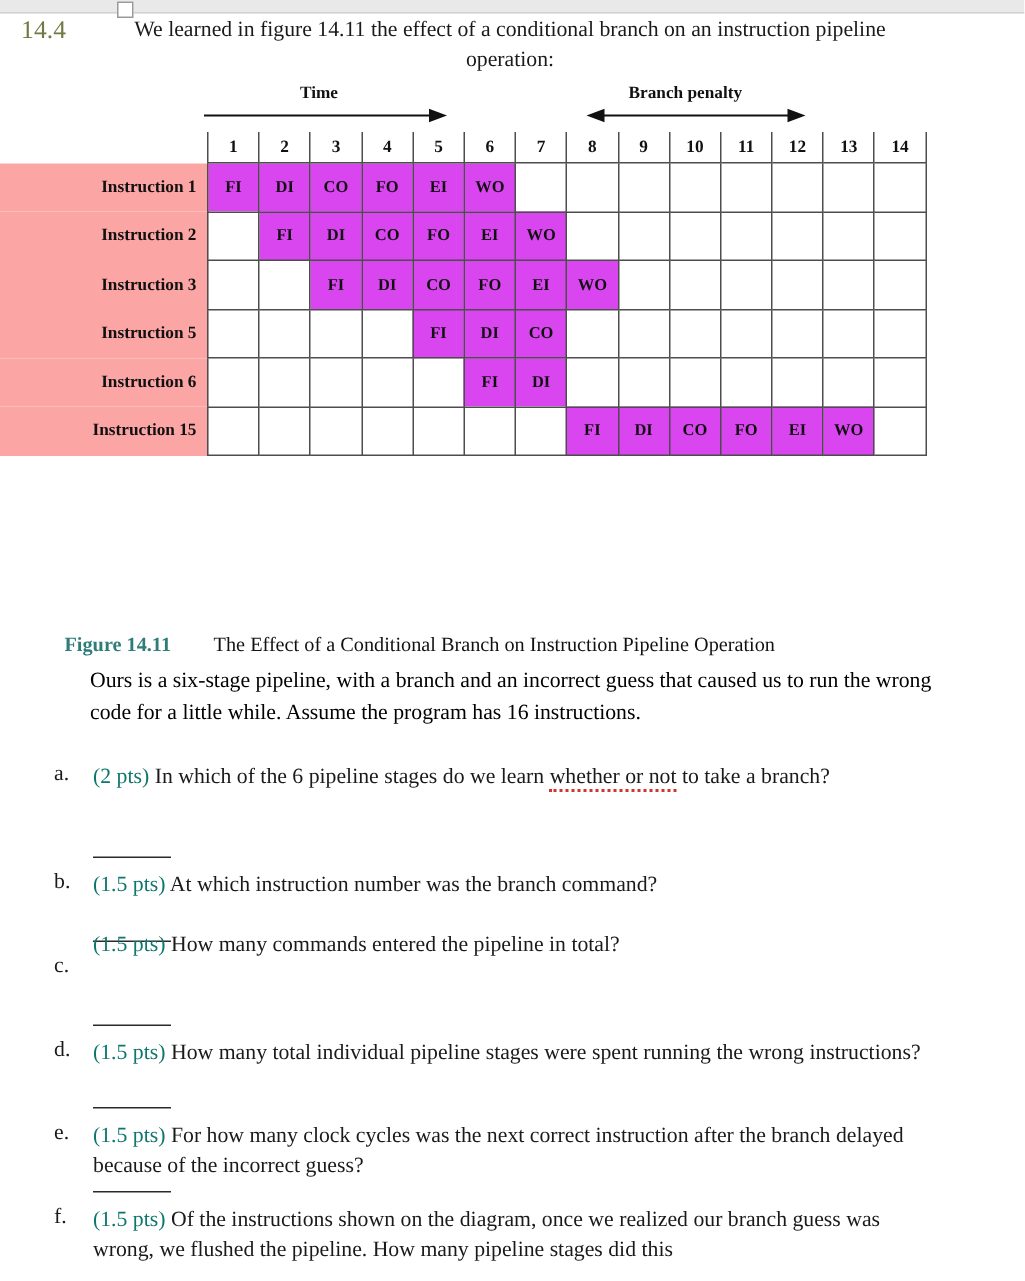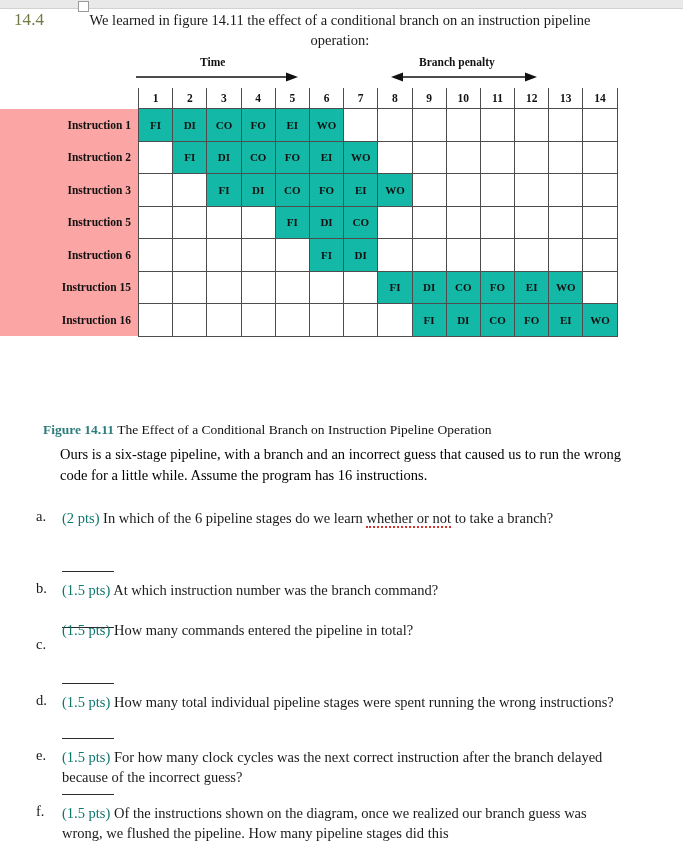--- a/index.html
+++ b/index.html
@@ -112,36 +112,37 @@
     border: 1px solid #4d4d4d;
     text-align: center;
     vertical-align: middle;
     font-size: 11px;
     font-weight: bold;
     color: #111;
     background: #ffffff;
     padding: 0;
   }
   table.pipeline td.cell.filled {
-    background: #14b8a6;
+    background: #d946ef;
   }
 
   
   #fig-caption {
     position: absolute;
     left: 43px; top: 422px;
     font-size: 13.5px;
     width: 600px;
   }
   #fig-caption .fig-label {
     font-weight: bold;
     color: #2e7d7a;
   }
   #fig-caption .fig-title {
     color: #111;
+    margin-left: 25px;
   }
 
   
   #fig-body {
     position: absolute;
     left: 60px; top: 444px;
     width: 562px;
     font-size: 14.5px;
     line-height: 21px;
     color: #000000;
@@ -325,37 +326,20 @@
           <td class="cell"></td>
           <td class="cell"></td>
           <td class="cell filled">FI</td>
           <td class="cell filled">DI</td>
           <td class="cell filled">CO</td>
           <td class="cell filled">FO</td>
           <td class="cell filled">EI</td>
           <td class="cell filled">WO</td>
           <td class="cell"></td>
         </tr>
-        <tr>
-          <td class="rowlabel">Instruction 16</td>
-          <td class="cell"></td>
-          <td class="cell"></td>
-          <td class="cell"></td>
-          <td class="cell"></td>
-          <td class="cell"></td>
-          <td class="cell"></td>
-          <td class="cell"></td>
-          <td class="cell"></td>
-          <td class="cell filled">FI</td>
-          <td class="cell filled">DI</td>
-          <td class="cell filled">CO</td>
-          <td class="cell filled">FO</td>
-          <td class="cell filled">EI</td>
-          <td class="cell filled">WO</td>
-        </tr>
       </tbody>
   </table>
 </div>
 
 <div id="fig-caption">
   <span class="fig-label">Figure 14.11</span>
   <span class="fig-title">The Effect of a Conditional Branch on Instruction Pipeline Operation</span>
 </div>
 
 <div id="fig-body">Ours is a six-stage pipeline, with a branch and an incorrect guess that caused us to run the wrong code for a little while. Assume the program has 16 instructions.</div>

